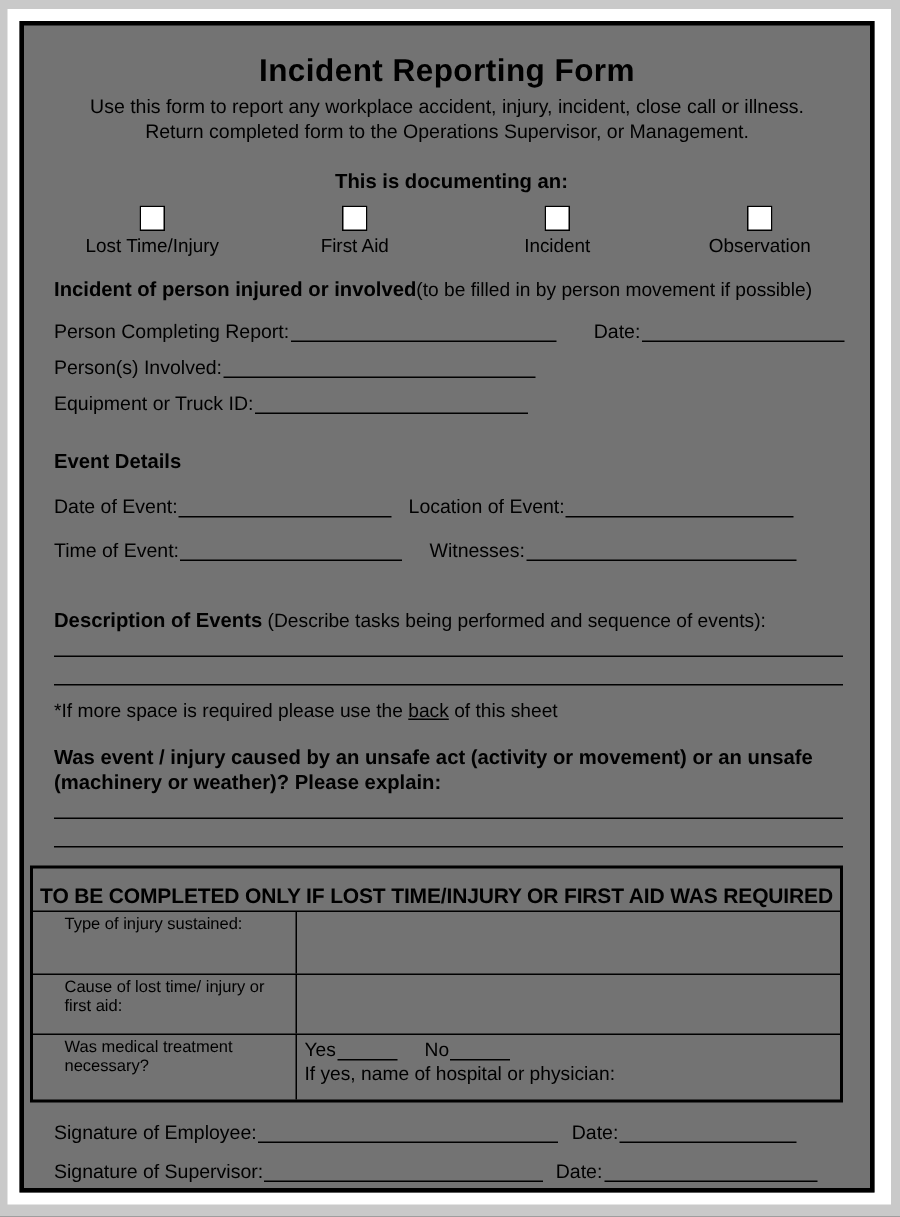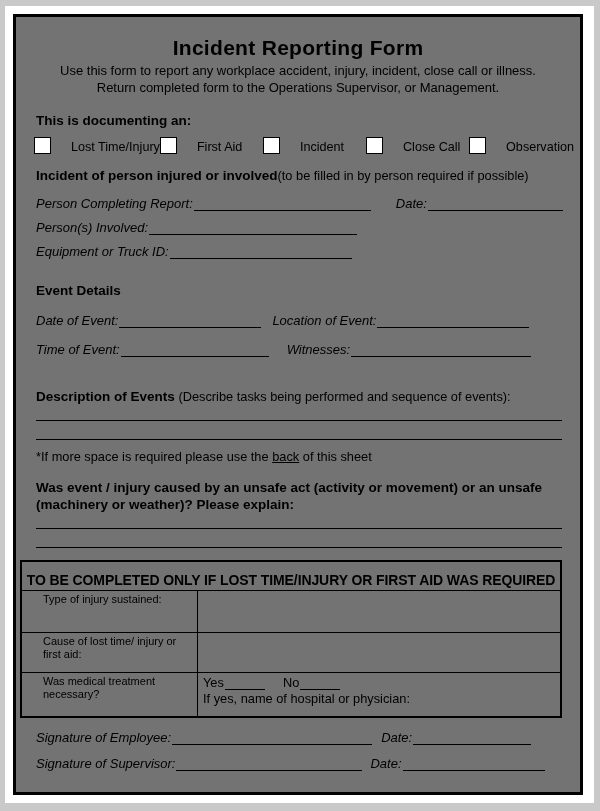--- a/index.html
+++ b/index.html
@@ -66,33 +66,33 @@
     font-size: 13.5px;
   }
   .pad {
     padding-left: 20px;
     padding-right: 14px;
   }
 
   
   .doc-label {
     margin-top: 17px;
+    text-align: center;
   }
   .check-row {
     display: flex;
     margin-top: 7px;
     padding-left: 18px;
     padding-right: 6px;
   }
   .check-cell {
     flex: 1 1 0;
     display: flex;
-    flex-direction: row;
+    flex-direction: column;
     align-items: center;
-    gap: 20px;
   }
   .checkbox {
     width: 17px;
     height: 17px;
     border: 1.6px solid #000;
     box-sizing: border-box;
     background: #fff;
   }
   .check-label {
     margin-top: 3px;
@@ -102,21 +102,20 @@
 
   
   .frow {
     display: flex;
     align-items: flex-end;
     font-size: 13px;
     margin-top: 9px;
   }
   .flabel {
     white-space: nowrap;
-    font-style: italic;
   }
   .blank {
     border-bottom: 1.6px solid #000;
     height: 13px;
     margin-left: 1px;
   }
   .gap {
     display: inline-block;
   }
 
@@ -203,30 +202,26 @@
         <div class="check-cell">
           <div class="checkbox"></div>
           <div class="check-label">First Aid</div>
         </div>
         <div class="check-cell">
           <div class="checkbox"></div>
           <div class="check-label">Incident</div>
         </div>
         <div class="check-cell">
           <div class="checkbox"></div>
-          <div class="check-label">Close Call</div>
-        </div>
-        <div class="check-cell">
-          <div class="checkbox"></div>
           <div class="check-label">Observation</div>
         </div>
       </div>
 
       <div class="pad bodytext" style="margin-top:14px;">
-        <span class="sect-head">Incident of person injured or involved</span><span style="font-size:12.8px;">(to be filled in by person required if possible)</span>
+        <span class="sect-head">Incident of person injured or involved</span><span style="font-size:12.8px;">(to be filled in by person movement if possible)</span>
       </div>
 
       <div class="pad">
         <div class="frow" style="margin-top:12px;">
           <span class="flabel">Person Completing Report:</span>
           <span class="blank" style="width:177px;"></span>
           <span class="gap" style="width:25px;"></span>
           <span class="flabel">Date:</span>
           <span class="blank" style="width:135px;"></span>
         </div>

